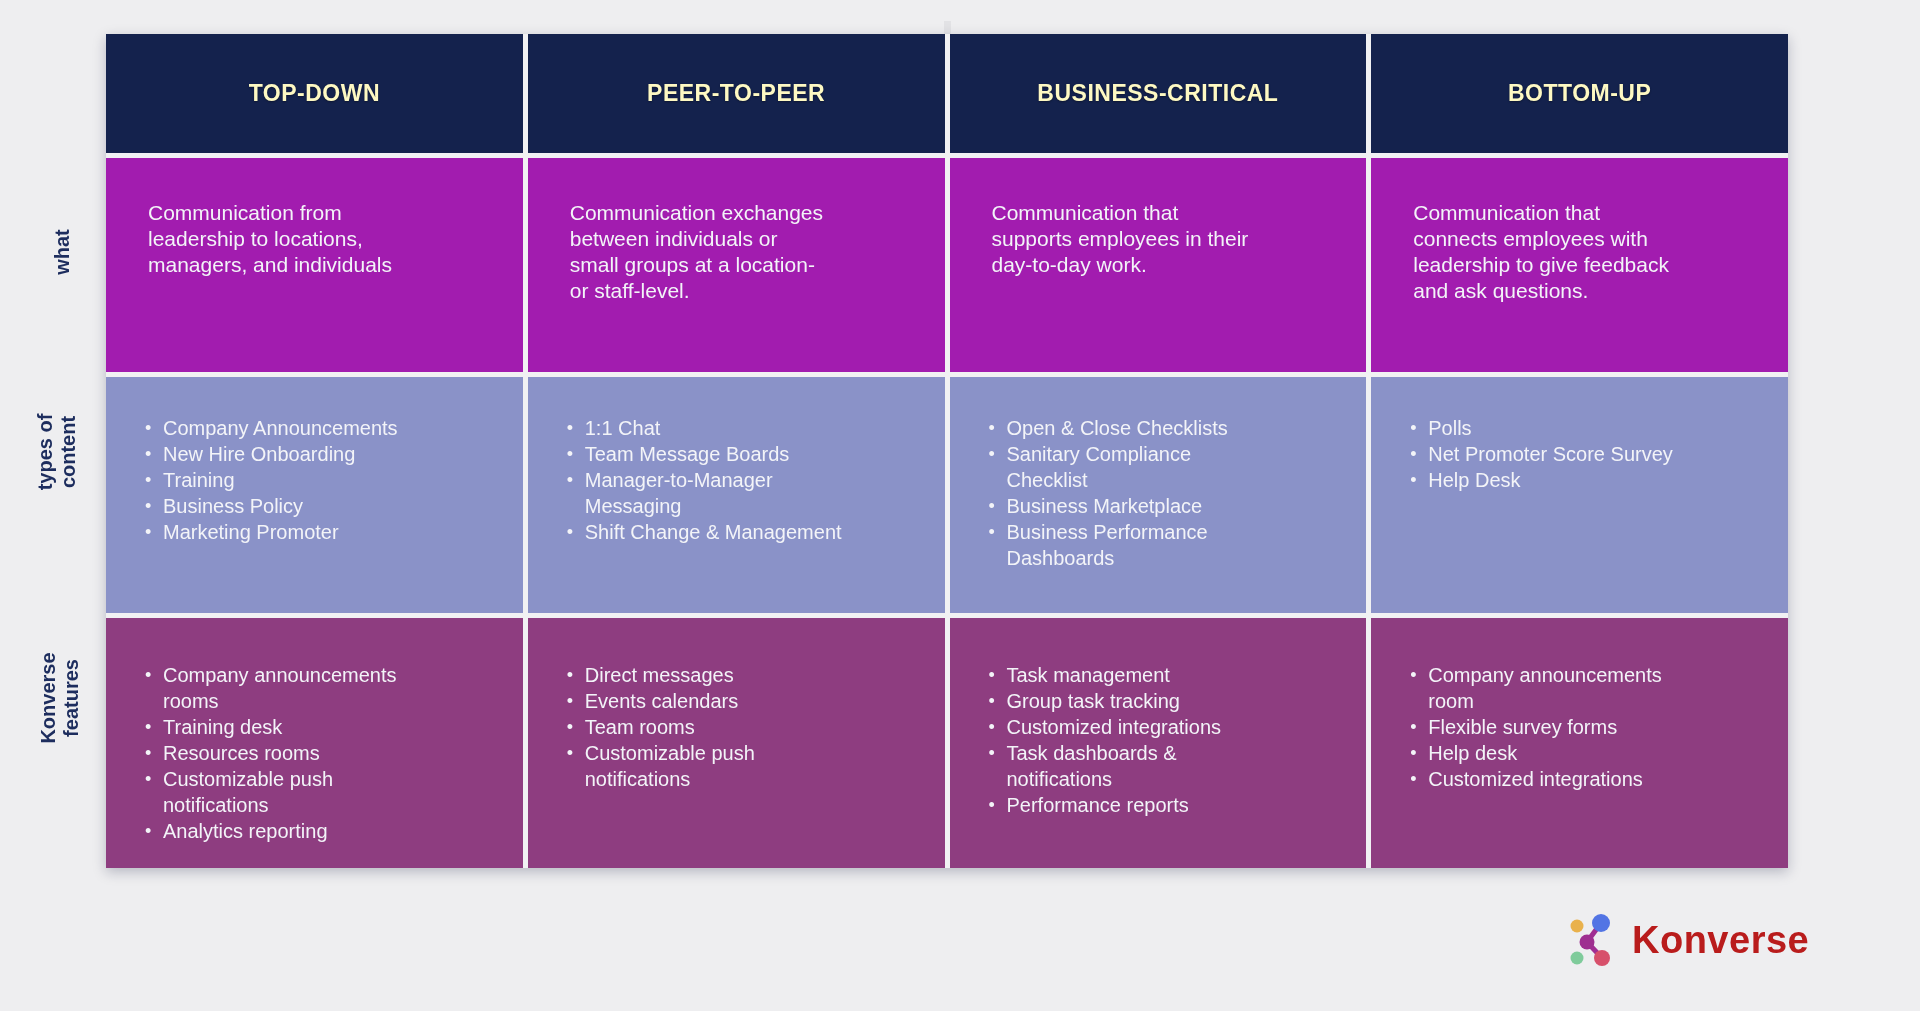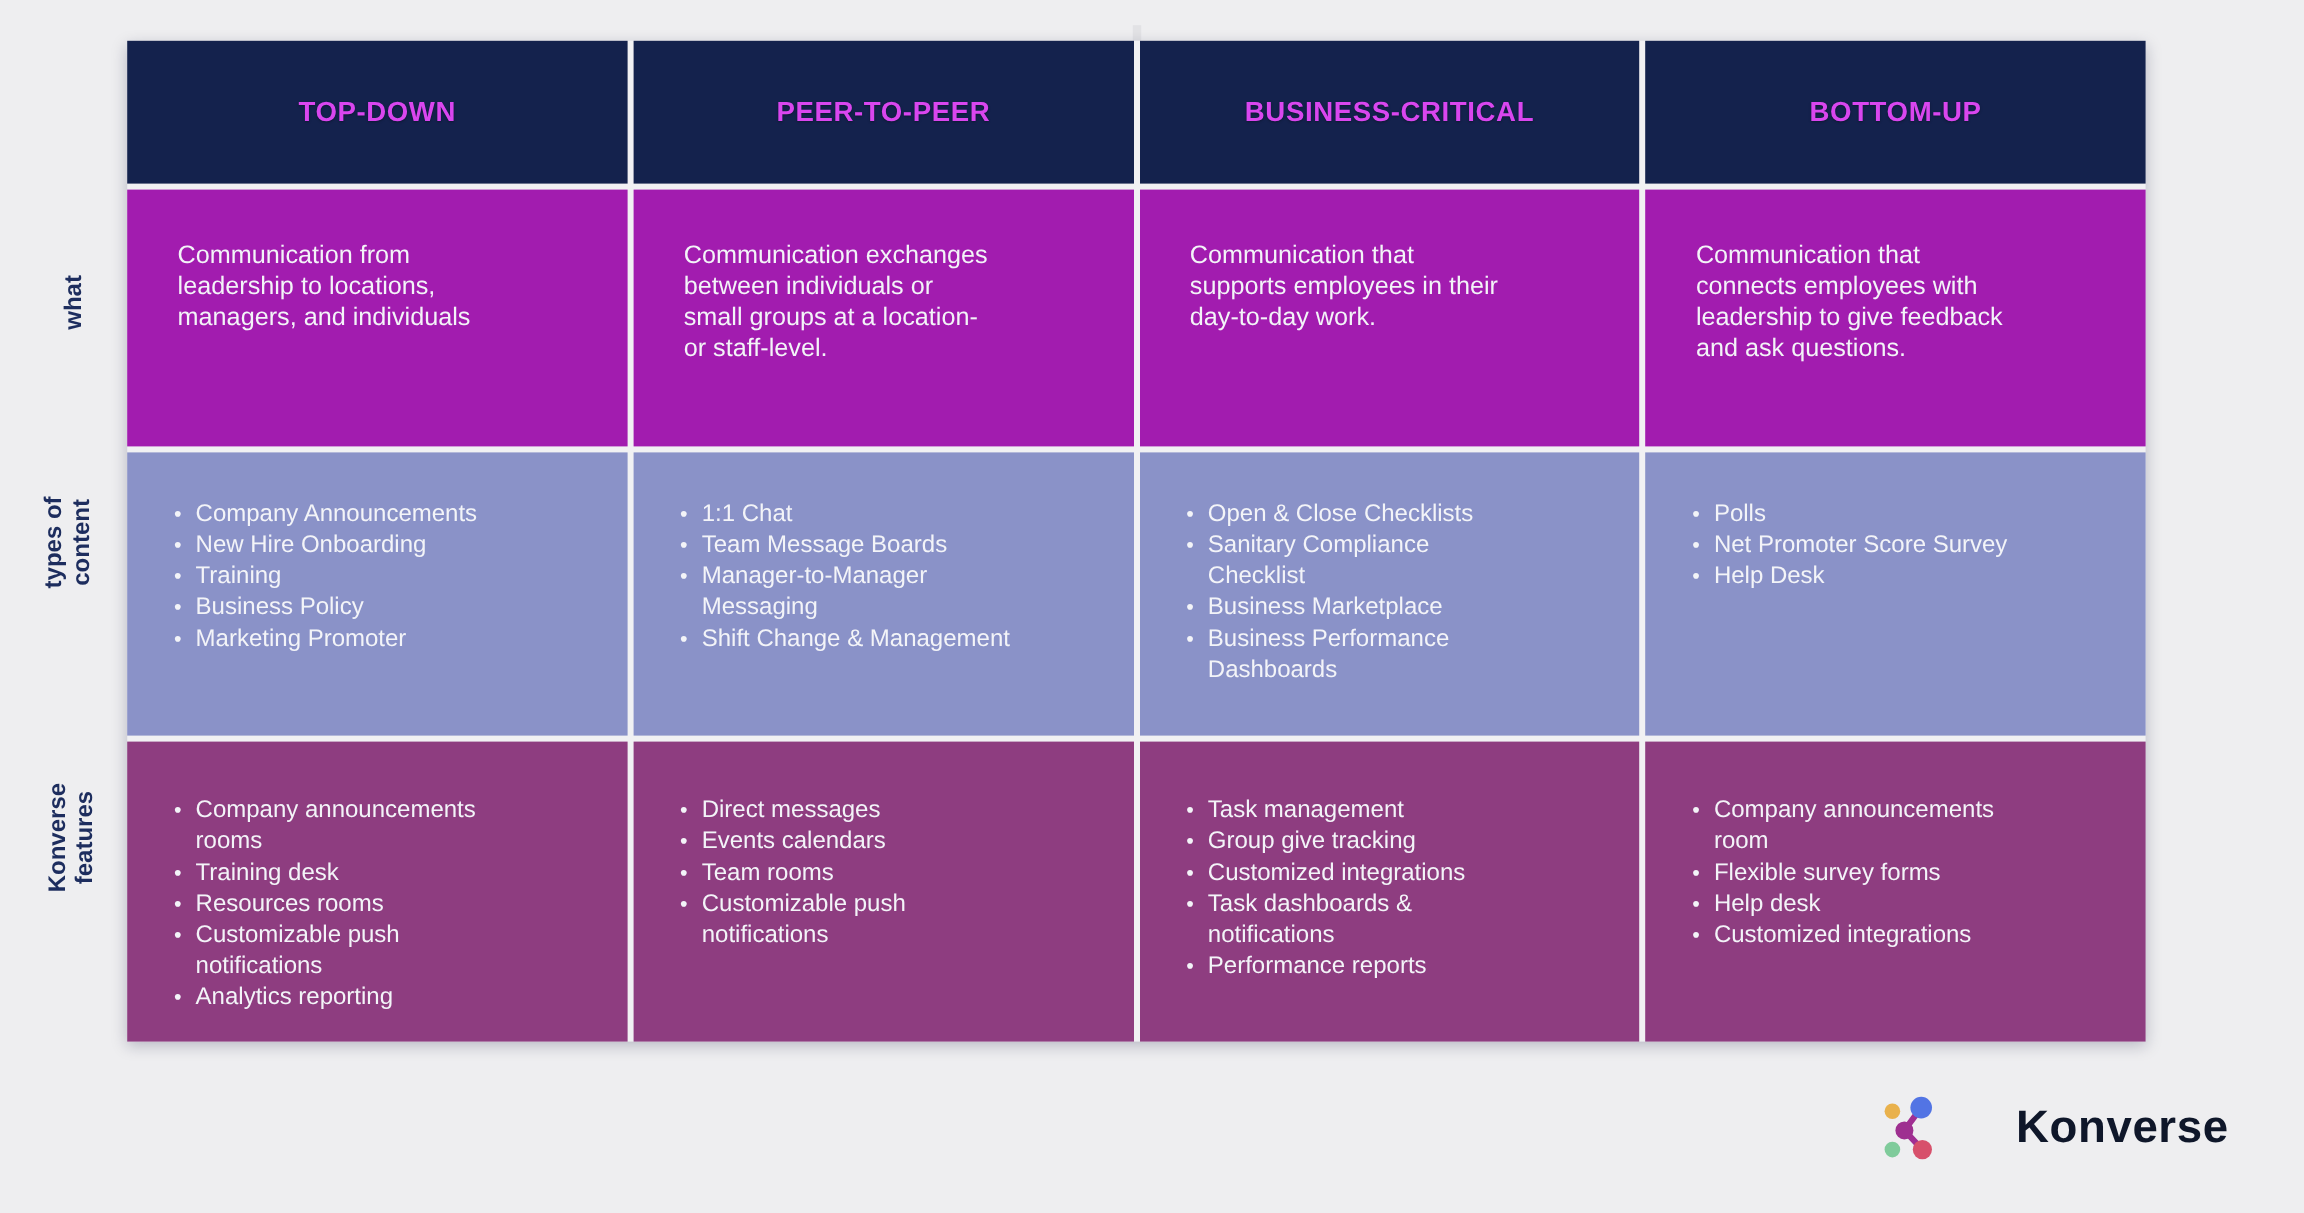--- a/index.html
+++ b/index.html
@@ -21,21 +21,21 @@
     grid-template-columns:repeat(4,1fr);
     grid-template-rows:119px 214px 236px 250px;
     gap:5px;
     background:#f1f1f3;
     box-shadow:0 4px 12px rgba(20,25,60,.25);
   }
   .cell{color:#f3f4f8;}
   .cell.header{
     background:#14224d;
     display:flex;align-items:center;justify-content:center;
-    font-size:23px;font-weight:700;letter-spacing:.5px;color:#d946ef;
+    font-size:23px;font-weight:700;letter-spacing:.5px;color:#fef9c3;
     text-shadow:0 1px 2px rgba(0,0,0,.35);
   }
   .cell.what{
     background:#a21caf;
     padding:42px 42px 0 42px;box-sizing:border-box;
     font-size:21px;line-height:26px;
     white-space:pre-line;
   }
   .cell.content{background:#8a92c8;}
   .cell.features{background:#8e3d80;}
@@ -64,21 +64,21 @@
   }
   .label-what{left:62px;top:252px;}
   .label-content{left:57px;top:452px;}
   .label-features{left:60px;top:698px;}
   
   .logo{
     position:absolute;left:1570px;top:913px;
     display:flex;align-items:center;gap:15px;
   }
   .logo-text{
-    font-size:38px;font-weight:700;color:#0f172a;letter-spacing:.5px;margin-left:48px;
+    font-size:38px;font-weight:700;color:#b91c1c;letter-spacing:.5px;
   }
 </style>
 </head>
 <body>
 
 <div class="seam"></div>
 
 <div class="row-label label-what">what</div>
 <div class="row-label label-content">types of
 content</div>
@@ -159,21 +159,21 @@
         <li>Direct messages</li>
         <li>Events calendars</li>
         <li>Team rooms</li>
         <li>Customizable push
 notifications</li>
       </ul>
   </div>
   <div class="cell features">
     <ul class="bullets">
         <li>Task management</li>
-        <li>Group give tracking</li>
+        <li>Group task tracking</li>
         <li>Customized integrations</li>
         <li>Task dashboards &amp;
 notifications</li>
         <li>Performance reports</li>
       </ul>
   </div>
   <div class="cell features">
     <ul class="bullets">
         <li>Company announcements
 room</li>

